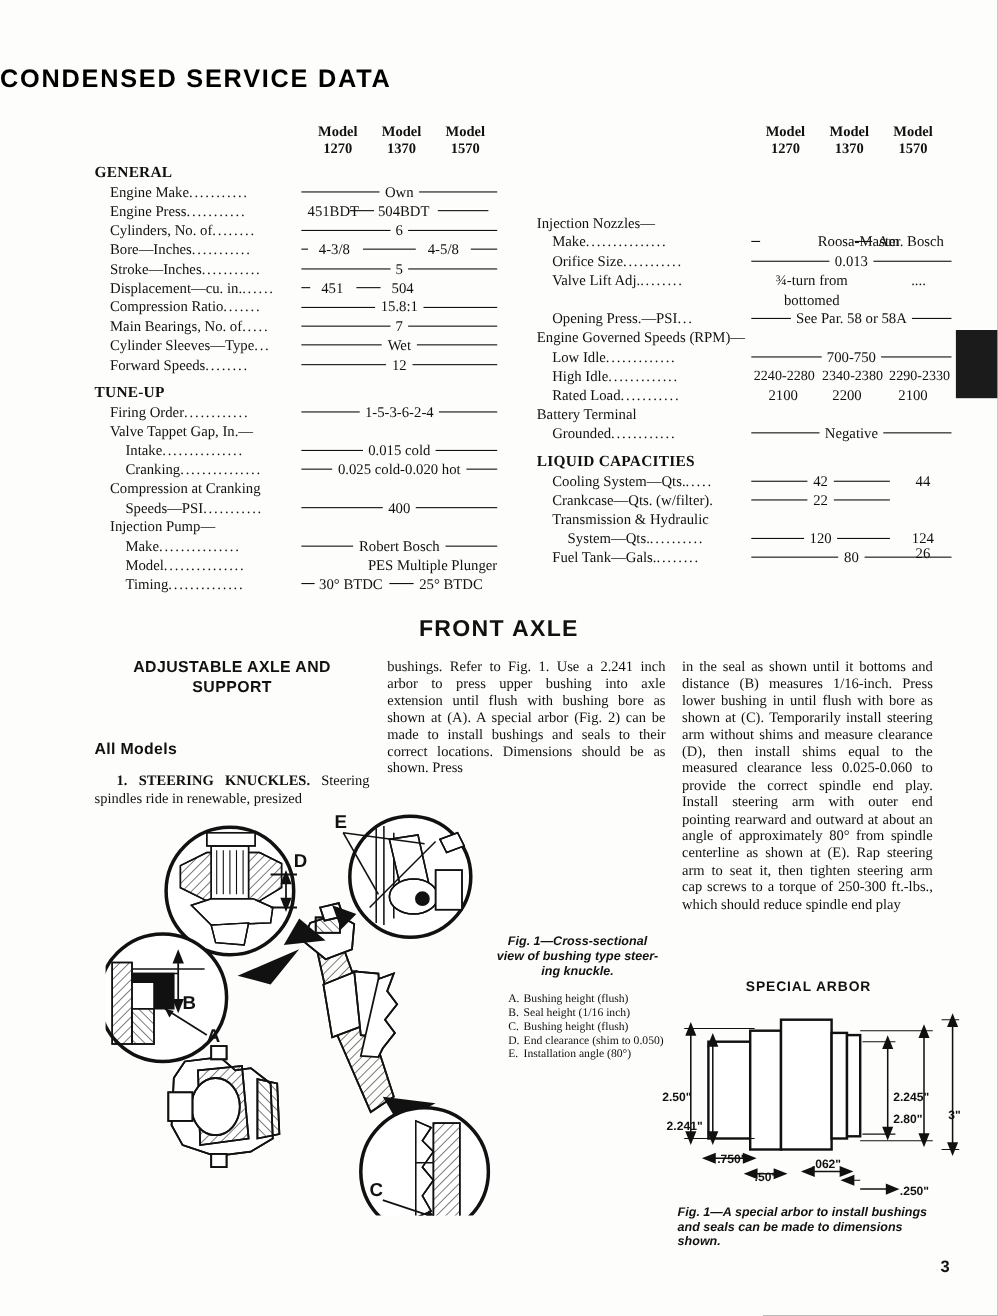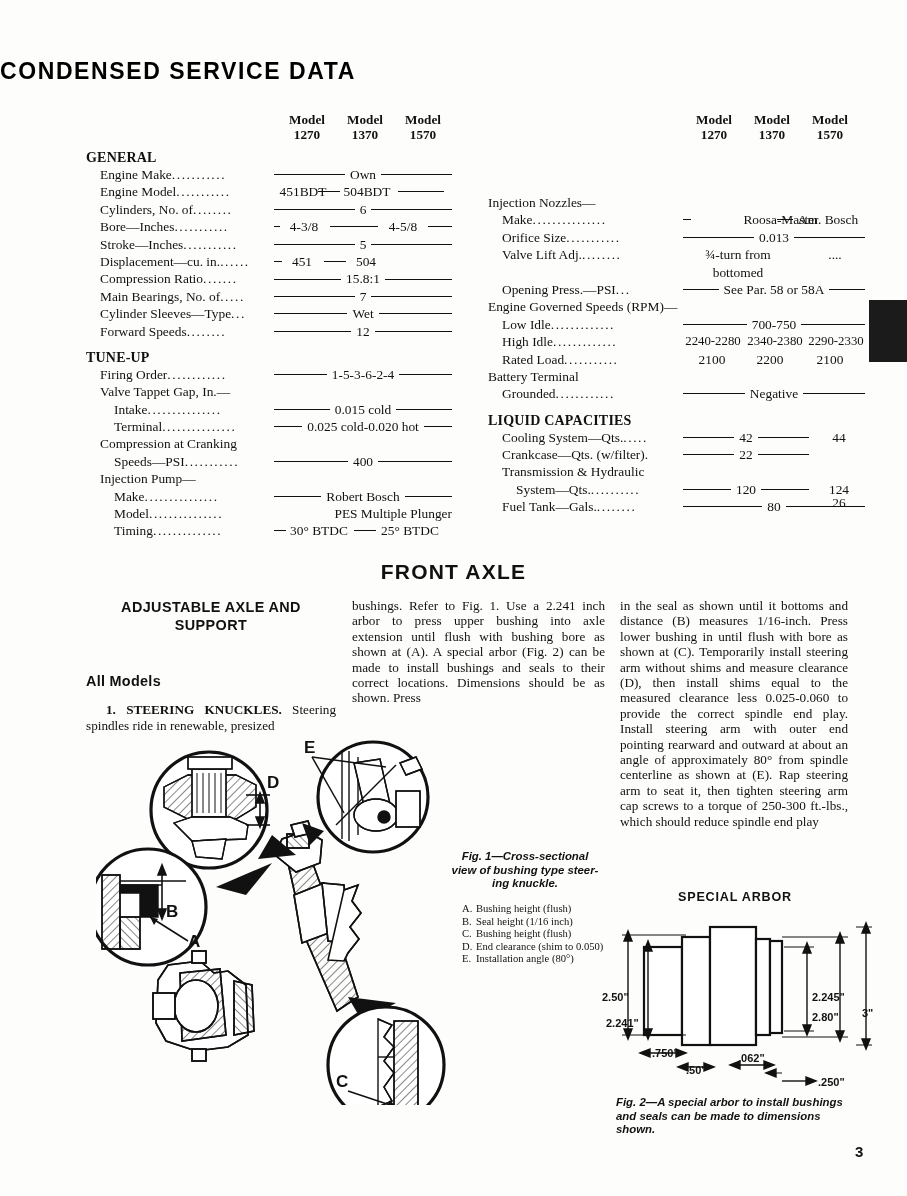--- a/index.html
+++ b/index.html
@@ -163,21 +163,21 @@
       <div class="vals">
         <div class="span-val s123">
             <span class="rule"></span>
             <span class="txt">Own</span>
             <span class="rule"></span>
           </div>
       </div>
     </div>
 
     <div class="row">
-      <div class="lbl"><span class="ind1"></span><span>Engine Model</span><span class="dots">...........</span></div>
+      <div class="lbl"><span class="ind1"></span><span>Engine Press</span><span class="dots">...........</span></div>
       <div class="vals">
         <div class="c c1">451BDT</div>
         <div class="c c2" style="left:62px;width:62px;">504BDT</div>
         <div style="position:absolute;left:44px;top:8px;width:22px;height:1px;background:#111;"></div>
         <div style="position:absolute;left:124px;top:8px;width:46px;height:1px;background:#111;"></div>
       </div>
     </div>
 
     <div class="row">
       <div class="lbl"><span class="ind1"></span><span>Cylinders, No. of</span><span class="dots">........</span></div>
@@ -291,21 +291,21 @@
       <div class="vals">
           <div class="span-val s123">
             <span class="rule"></span>
             <span class="txt">0.015 cold</span>
             <span class="rule"></span>
           </div>
         </div>
     </div>
 
     <div class="row">
-      <div class="lbl"><span class="ind2"></span><span>Terminal</span><span class="dots">...............</span></div>
+      <div class="lbl"><span class="ind2"></span><span>Cranking</span><span class="dots">...............</span></div>
       <div class="vals">
           <div class="span-val s123">
             <span class="rule"></span>
             <span class="txt">0.025 cold-0.020 hot</span>
             <span class="rule"></span>
           </div>
         </div>
     </div>
 
     <div class="row">
@@ -808,19 +808,19 @@
       <text x="212" y="116">2.80"</text>
       <text x="262" y="112">3"</text>
       <text x="52" y="152">.750"</text>
       <text x="86" y="169">.50"</text>
       <text x="138" y="157">.062"</text>
       <text x="218" y="181">.250"</text>
     </g>
   </svg>
 
   <div class="cap fig2-cap">
-    <div>Fig. 2—A special arbor to install bushings</div>
+    <div>Fig. 1—A special arbor to install bushings</div>
     <div>and seals can be made to dimensions shown.</div>
   </div>
 
   <div class="page-num">3</div>
 
 </div>
 
 </body></html>

